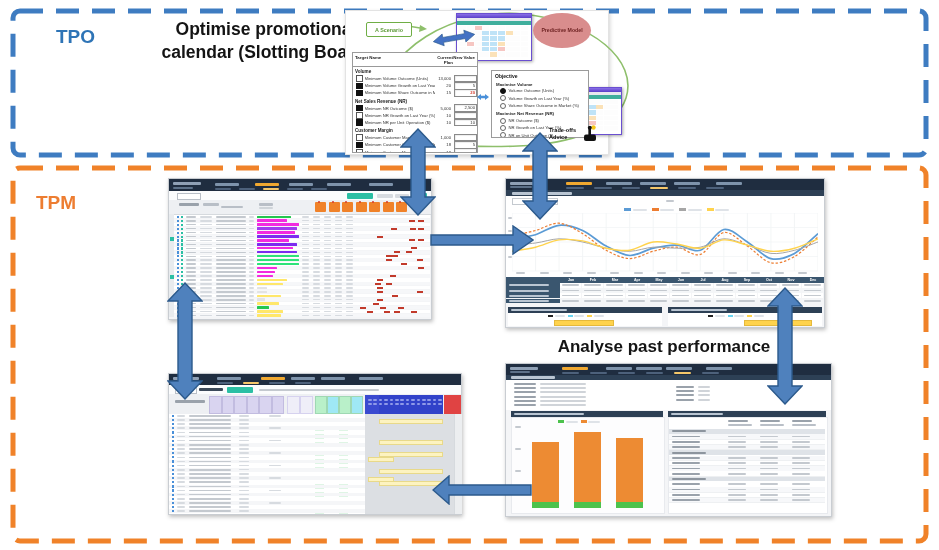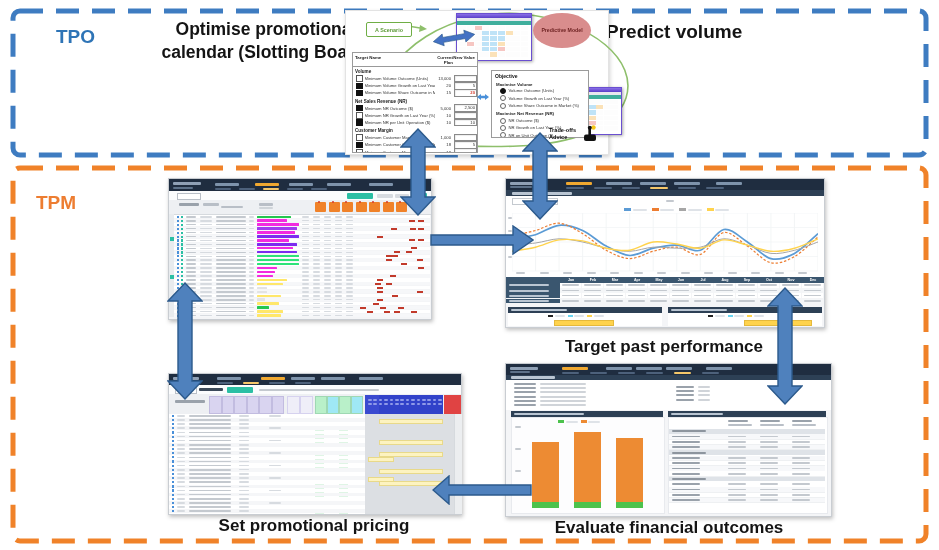--- a/index.html
+++ b/index.html
@@ -37,24 +37,21 @@
 
   <svg class="abs" style="left:0;top:0;z-index:2;pointer-events:none;" width="939" height="550">
     <rect x="13" y="11" width="913" height="144" rx="7" fill="none" stroke="var(--tpo-border)" stroke-width="5" stroke-dasharray="23 13"></rect>
     <rect x="13" y="168" width="913" height="373" rx="7" fill="none" stroke="var(--tpm-border)" stroke-width="5" stroke-dasharray="23 13"></rect>
   </svg>
 
   <div class="abs region-label" style="left:56;left:56px;top:26px;color:var(--tpo-label);z-index:5;">TPO</div>
   <div class="abs region-label" style="left:36px;top:192px;color:var(--tpm-label);z-index:5;">TPM</div>
 
   <div class="abs heading" style="left:148px;top:18px;width:236px;font-size:17.5px;z-index:5;">Optimise promotional calendar (Slotting Board)</div>
-  <div class="abs heading" style="left:606px;top:20px;width:180px;font-size:19px;text-align:left;z-index:5;">Predict volume</div>
-  <div class="abs heading" style="left:505px;top:336px;width:318px;font-size:17px;z-index:5;">Target past performance</div>
-  <div class="abs heading" style="left:178px;top:515px;width:272px;font-size:17px;z-index:5;">Set promotional pricing</div>
-  <div class="abs heading" style="left:508px;top:517px;width:322px;font-size:17px;z-index:5;">Evaluate financial outcomes</div>
+  <div class="abs heading" style="left:505px;top:336px;width:318px;font-size:17px;z-index:5;">Analyse past performance</div>
 
   <div class="abs" style="left:345px;top:10px;width:262px;height:143px;background:#fff;border:1px solid #e3e3e3;box-shadow:1px 2px 4px rgba(0,0,0,.18);z-index:8;"></div>
 
   <svg class="abs" style="left:348px;top:6px;z-index:12;pointer-events:none;" width="320" height="150">
     <path d="M 30 110 C 30 40, 110 2, 175 8 C 245 15, 290 55, 278 92 C 268 122, 225 138, 170 140 C 120 142, 80 138, 55 128" fill="none" stroke="var(--arc)" stroke-width="1.6"></path>
     <path d="M 48 18 L 72 22" fill="none" stroke="var(--arc)" stroke-width="1.4"></path>
     <path d="M 72 19 L 79 23 L 71 26 Z" fill="var(--arc)"></path>
   </svg>
 
   <div class="abs" style="left:366px;top:22px;width:44px;height:13px;border:1.3px solid #6fae45;border-radius:2px;color:#5d9a38;font-size:5.4px;font-weight:bold;display:flex;align-items:center;justify-content:center;z-index:13;background:#fff;">A Scenario</div>

